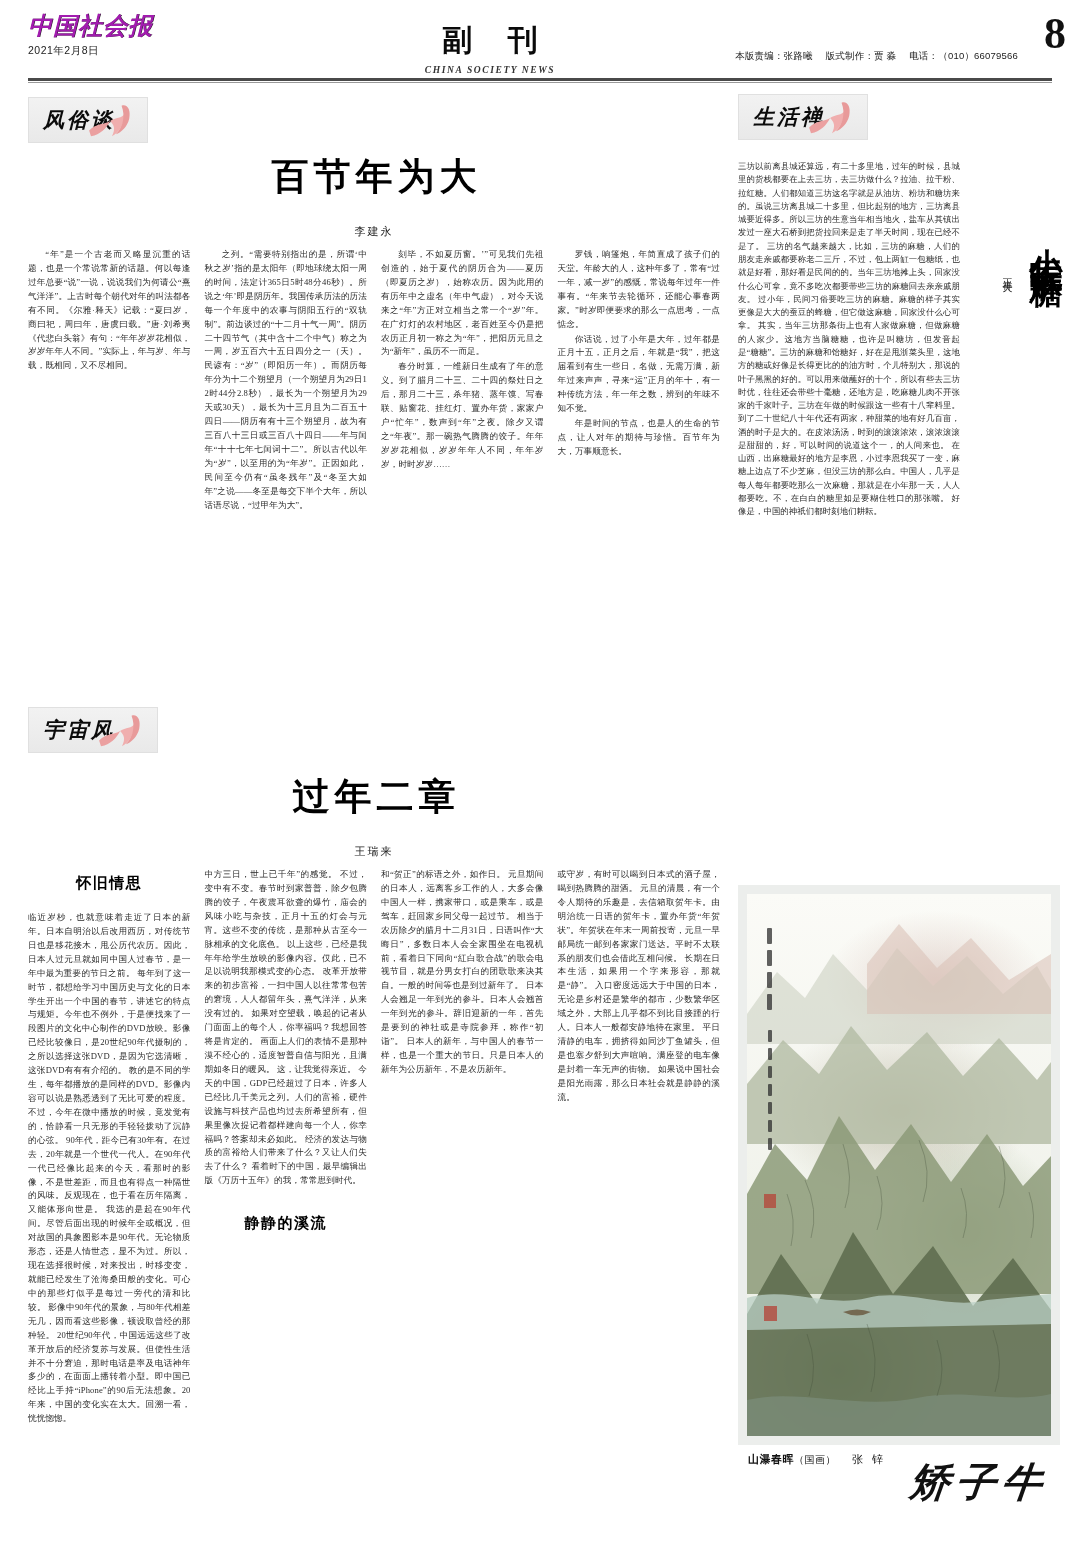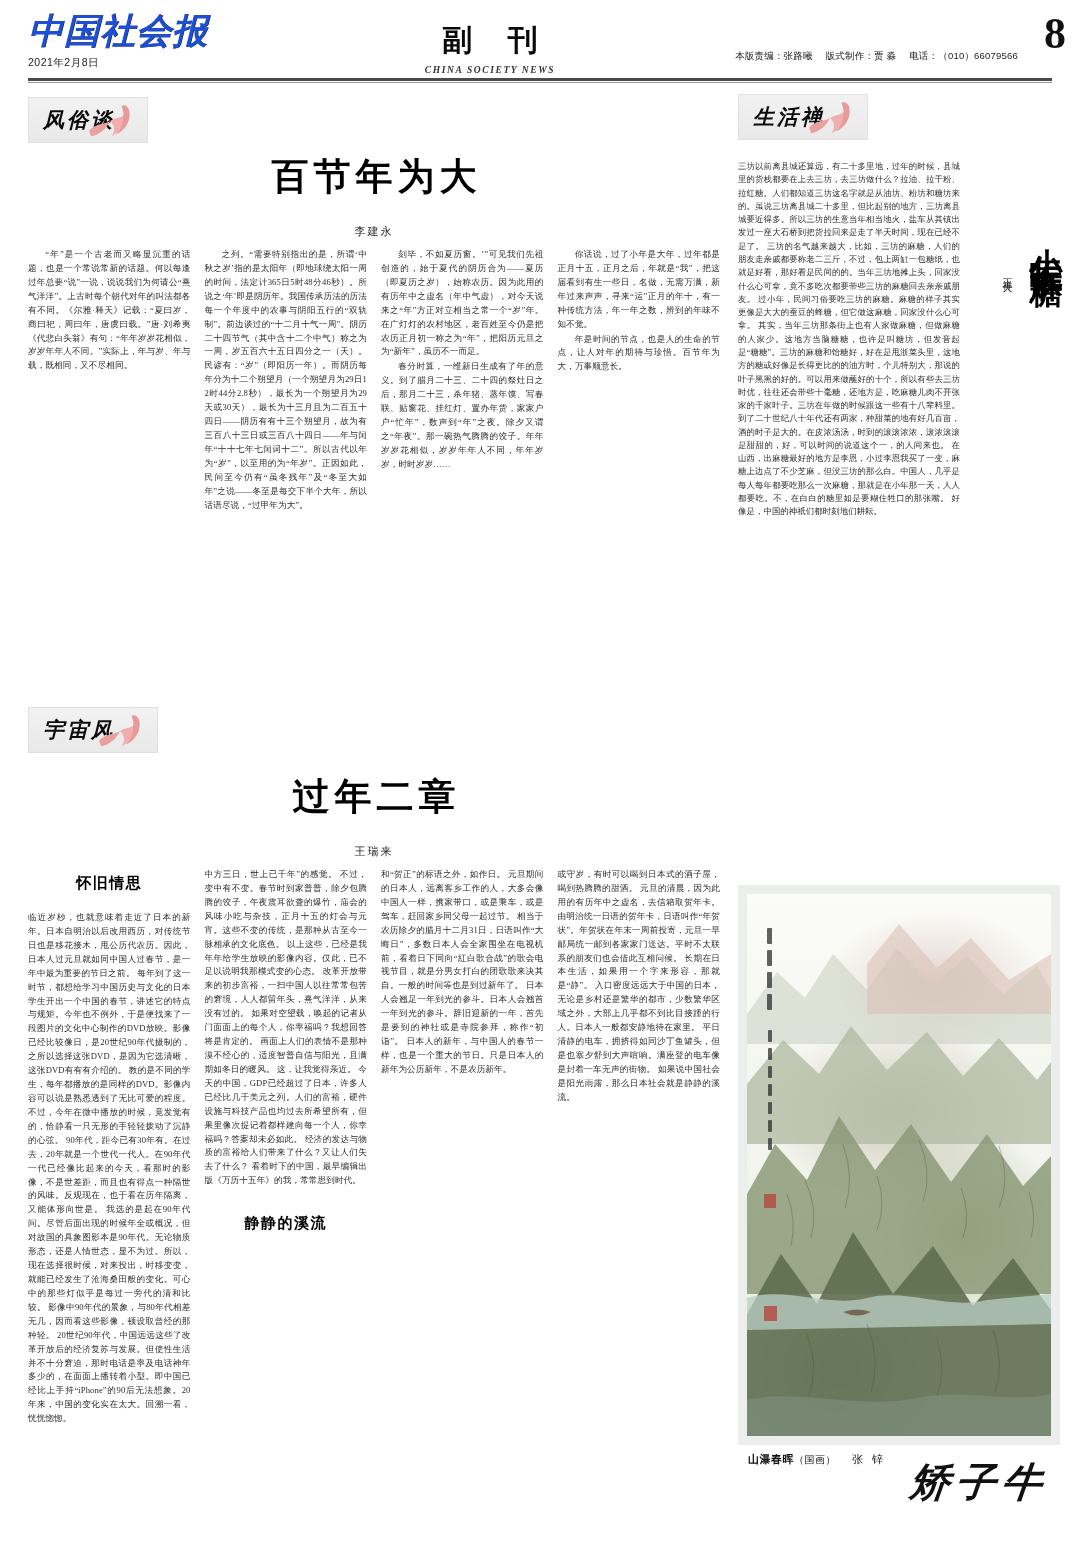--- a/index.html
+++ b/index.html
@@ -10,22 +10,22 @@
     color: #111;
     overflow: hidden;
   }
   .page { position: relative; width: 1080px; height: 1558px; background:#fff; }
 
   
   .masthead { position:absolute; left:0; top:0; width:1080px; height:84px; }
   .mh-logo { position:absolute; left:28px; top:14px; width:210px; }
   .mh-logo-title {
     font-family:"Liberation Serif", serif;
-    font-size:35px; font-weight:bold; letter-spacing:1px;
-    color:#1d4ed8; line-height:1.05;
+    font-size:24px; font-weight:bold; letter-spacing:1px;
+    color:#a21caf; line-height:1.05;
     font-style:italic;
     text-shadow:0.5px 0 0 #111;
   }
   .mh-logo-date {
     margin-top:5px; font-size:10.5px; letter-spacing:0.5px;
     font-family:"Liberation Sans", sans-serif; color:#222;
   }
   .mh-center { position:absolute; left:0; top:20px; width:980px; text-align:center; }
   .mh-center-cn {
     font-size:30px; font-weight:bold; letter-spacing:14px;
@@ -191,20 +191,21 @@
         </div>
       </div>
       <div class="col">
         <div class="body-txt">
           <p>刻毕，不如夏历窗。’”可见我们先祖创造的，始于夏代的阴历合为——夏历（即夏历之岁），始称农历。因为此用的有历年中之虚名（年中气虚），对今天说来之“年”方正对立相当之常一个“岁”年。在广灯灯的农村地区，老百姓至今仍是把农历正月初一称之为“年”，把阳历元旦之为“新年”，虽历不一而足。</p>
           <p>春分时算，一维新日生成有了年的意义。到了腊月二十三、二十四的祭灶日之后，那月二十三，杀年猪、蒸年馍、写春联、贴窗花、挂红灯、置办年货，家家户户“忙年”，数声到“年”之夜。除夕又谓之“年夜”。那一碗热气腾腾的饺子。年年岁岁花相似，岁岁年年人不同，年年岁岁，时时岁岁……</p>
         </div>
       </div>
       <div class="col">
         <div class="body-txt">
+          <p>罗钱，响篷炮，年简直成了孩子们的天堂。年龄大的人，这种年多了，常有“过一年，减一岁”的感慨，常说每年过年一件事有。“年来节去轮循环，还能心事春两家。”时岁即便要求的那么一点思考，一点惦念。</p>
           <p>你话说，过了小年是大年，过年都是正月十五，正月之后，年就是“我”，把这届看到有生一些日，名做，无需万满，新年过来声声，寻来“运”正月的年十，有一种传统方法，年一年之数，辨到的年味不知不觉。</p>
           <p>年是时间的节点，也是人的生命的节点，让人对年的期待与珍惜。百节年为大，万事顺意长。</p>
         </div>
       </div>
     </div>
   </div>
 
   <div class="badge" style="left:28px; top:707px; width:130px;">
     <div class="badge-text">宇宙风</div>
     <svg class="badge-ox" viewBox="0 0 60 44">
@@ -266,21 +267,21 @@
 
 相当于农历除夕的腊月十二月31日，日语叫作“大晦日”，多数日本人会全家围坐在电视机前，看着日下同向“紅白歌合战”的歌会电视节目，就是分男女打白的团歌歌来决其自。一般的时间等也是到过新年了。
 
 日本人会翘足一年到光的参斗。日本人会翘首一年到光的参斗。辞旧迎新的一年，首先是要到的神社或是寺院参拜，称作“初诣”。
 
 日本人的新年，与中国人的春节一样，也是一个重大的节日。只是日本人的新年为公历新年，不是农历新年。</div>
       </div>
       <div class="col">
         <div class="body-txt">或守岁，有时可以喝到日本式的酒子屋，喝到热腾腾的甜酒。
 
-元旦的清晨，因为此用的有历年中之虚名，去信箱取贺年卡。由明治统一日语的贺年卡，日语叫作“年贺状”。年贺状在年末一周前投寄，元旦一早邮局统一邮到各家家门送达。平时不太联系的朋友们也会借此互相问候。
+元旦的清晨，有一个令人期待的乐趣是，去信箱取贺年卡。由明治统一日语的贺年卡，置办年货“年贺状”。年贺状在年末一周前投寄，元旦一早邮局统一邮到各家家门送达。平时不太联系的朋友们也会借此互相问候。
 
 长期在日本生活，如果用一个字来形容，那就是“静”。
 
 入口密度远远大于中国的日本，无论是乡村还是繁华的都市，少数繁华区域之外，大部上几乎都不到比目接踵的行人。日本人一般都安静地待在家里。
 
 平日清静的电车，拥挤得如同沙丁鱼罐头，但是也塞夕舒到大声喧响。满座登的电车像是封着一车无声的街物。
 
 如果说中国社会是阳光雨露，那么日本社会就是静静的溪流。</div>
       </div>
     </div>

